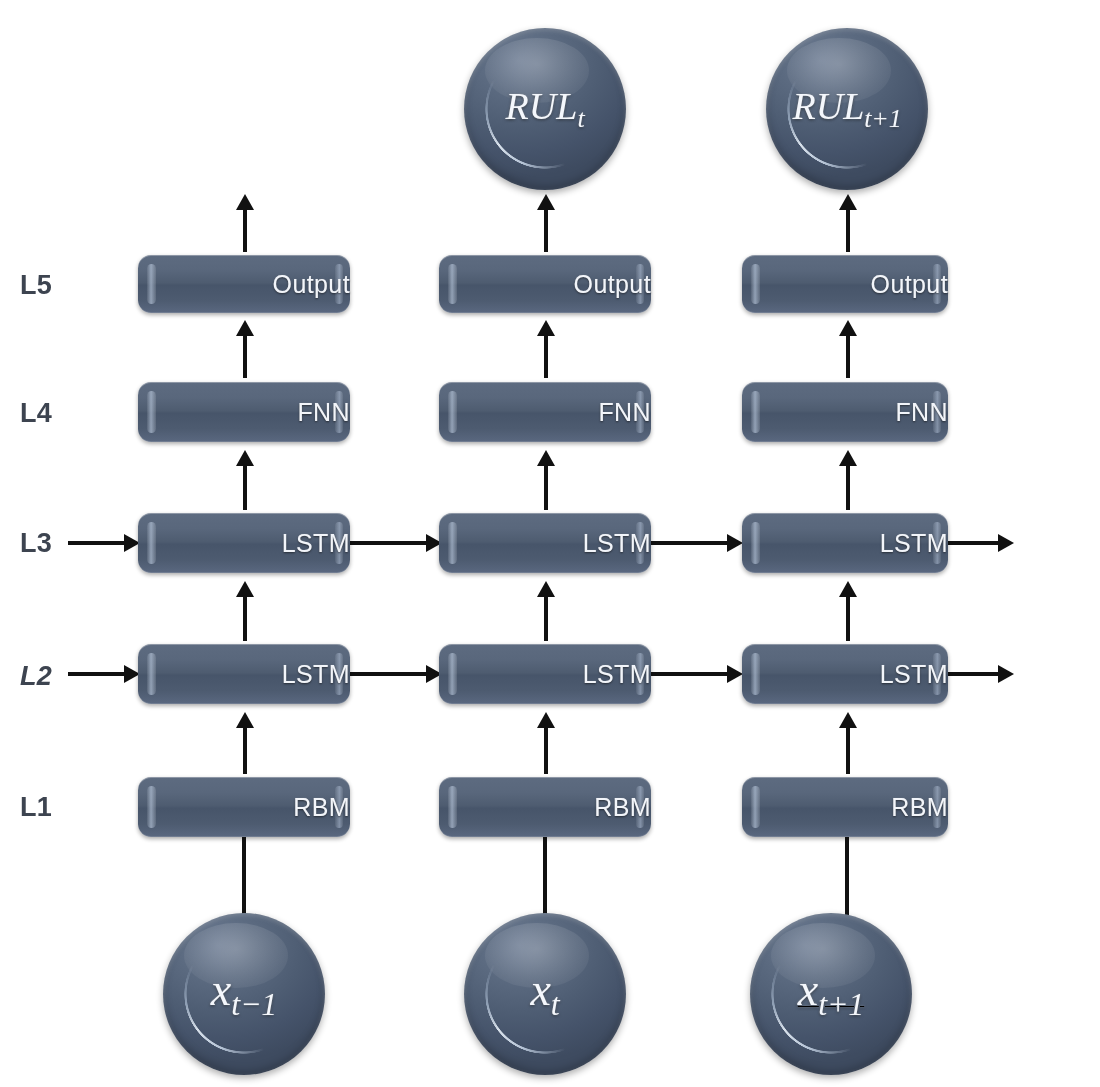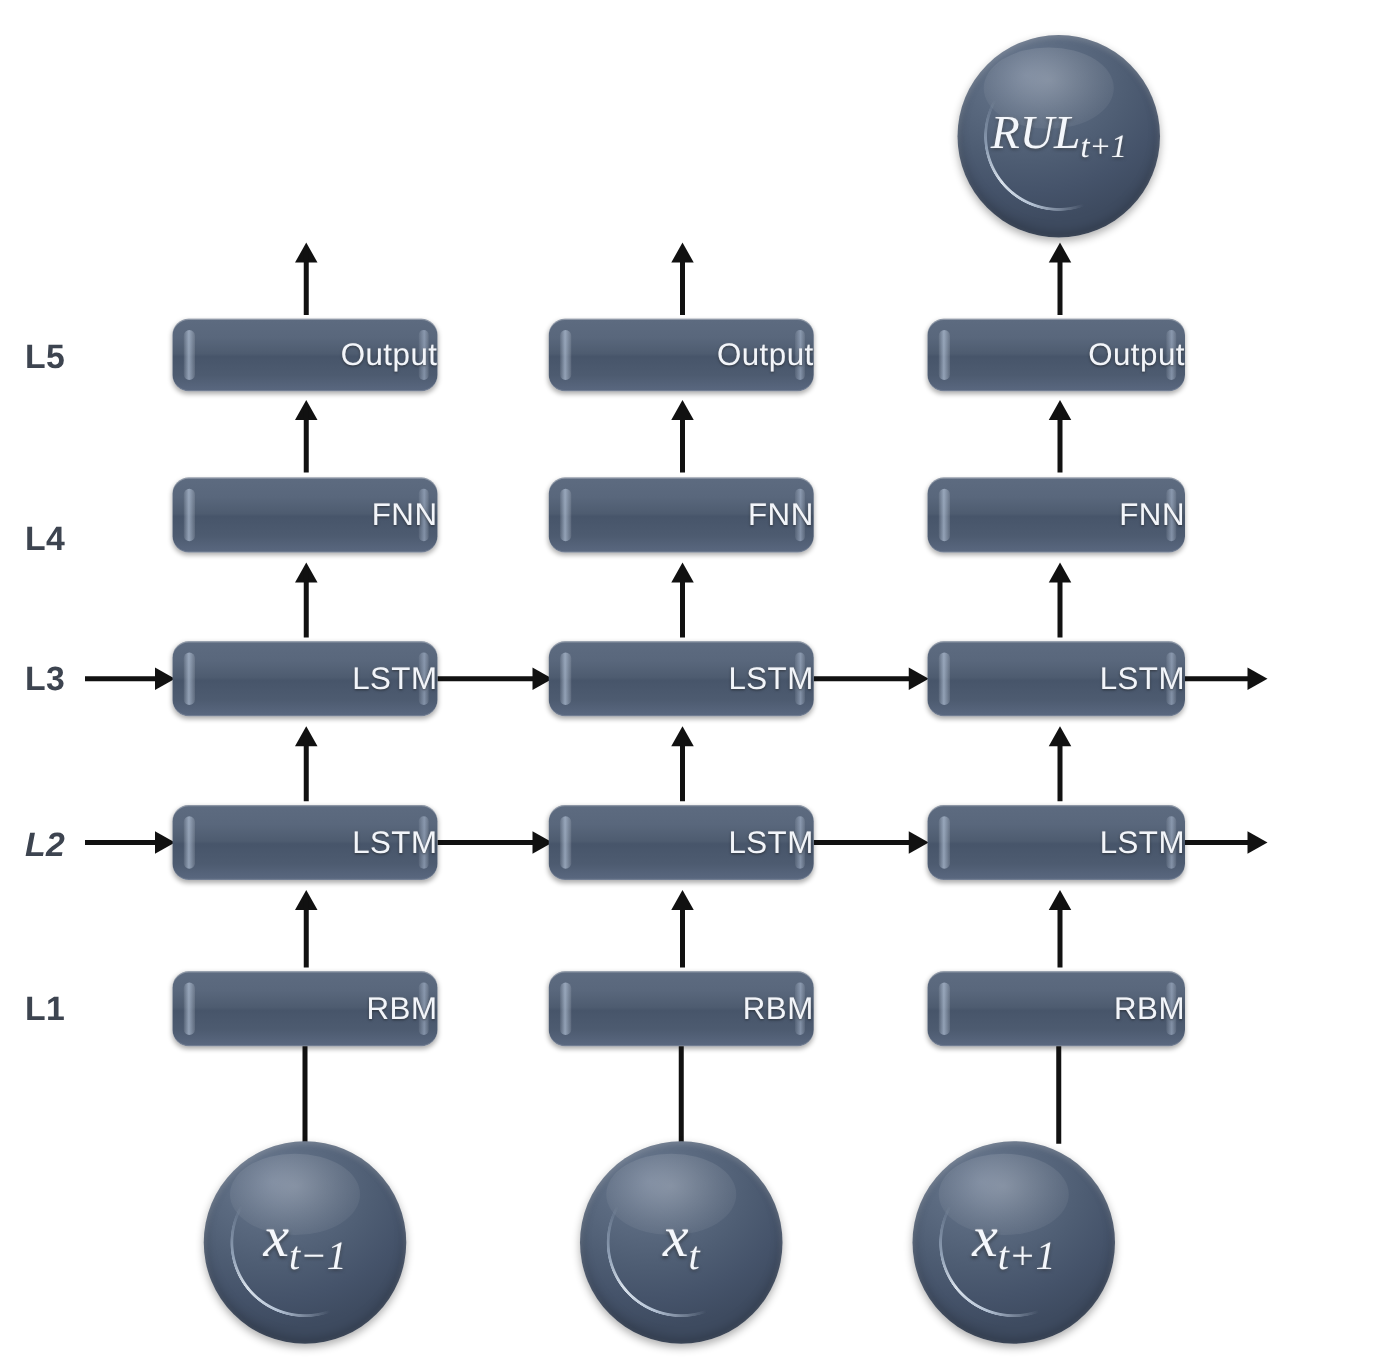--- a/index.html
+++ b/index.html
@@ -210,21 +210,21 @@
     width: 4px;
     background: #111111;
   }
 </style>
 </head>
 <body>
 
 <div id="canvas">
 
   <div class="layer-label" style="left:20px; top:272px;">L5</div>
-  <div class="layer-label" style="left:20px; top:418px;">L4</div>
+  <div class="layer-label" style="left:20px; top:400px;">L4</div>
   <div class="layer-label" style="left:20px; top:530px;text-align:center;">L3</div>
   <div class="layer-label" style="left:20px; top:663px;font-style:italic;">L2</div>
   <div class="layer-label" style="left:20px; top:794px;">L1</div>
 
   <div class="arrow-h" style="left:68px; top:534px; width:72px; height:18px;">
     <div class="stem" style="width:58px;"></div>
       <div class="head"></div>
   </div>
   <div class="arrow-h" style="left:68px; top:665px; width:72px; height:18px;">
     <div class="stem" style="width:58px;"></div>
@@ -304,20 +304,25 @@
   </div>
 
   <div class="line-v" style="left:242px; top:837px; height:78px;"></div>
 
   <div class="node-circle" style="left:163px; top:913px; width:162px; height:162px;">
     <div class="circle-label input">
       <span class="base">x</span><span class="sub">t−1</span>
     </div>
   </div>
 
+  <div class="node-circle" style="left:464px; top:28px; width:162px; height:162px;">
+    <div class="circle-label">
+      <span class="base">RUL</span><span class="sub">t</span>
+    </div>
+  </div>
 
   <div class="arrow-v" style="left:537px; top:194px; width:18px; height:58px;">
     <div class="head"></div>
       <div class="stem" style="height:52px;"></div>
   </div>
 
   <div class="node-box" style="left:439px; top:255px; width:212px; height:58px;">
     <span class="box-label">Output</span>
   </div>
 
@@ -411,19 +416,19 @@
     <div class="head"></div>
       <div class="stem" style="height:56px;"></div>
   </div>
 
   <div class="node-box" style="left:742px; top:777px; width:206px; height:60px;">
     <span class="box-label">RBM</span>
   </div>
 
   <div class="line-v" style="left:845px; top:837px; height:78px;"></div>
 
-  <div class="node-circle" style="left:730px; top:913px; width:162px; height:162px;">
+  <div class="node-circle" style="left:750px; top:913px; width:162px; height:162px;text-decoration:underline;">
     <div class="circle-label input">
       <span class="base">x</span><span class="sub">t+1</span>
     </div>
   </div>
 
 </div>
 
 </body></html>

